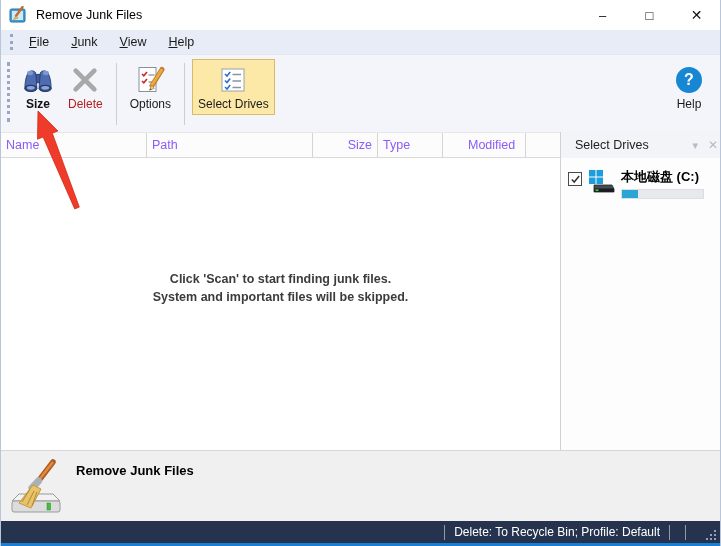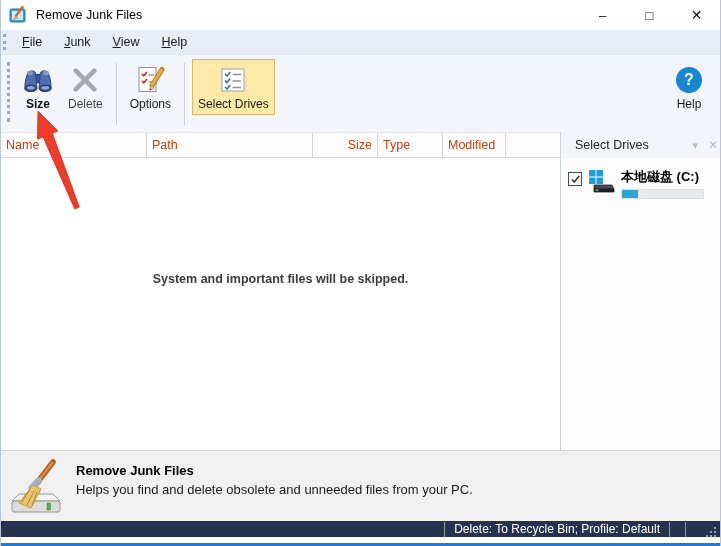--- a/index.html
+++ b/index.html
@@ -13,52 +13,52 @@
               display:flex; align-items:center; padding-left:8px; }
   .app-icon { width:18px; height:18px; margin-right:9px; }
   .title-text { font-size:12.5px; color:#000; }
   .win-controls { position:absolute; right:0; top:0; height:30px; display:flex; }
   .win-btn { width:47px; height:30px; display:flex; align-items:center; justify-content:center;
              font-size:13px; color:#111; cursor:default; }
   .win-btn.close { font-size:14px; }
 
   
   .menubar { position:absolute; top:30px; left:0; right:0; height:25px; background:#e8ecf7;
-             display:flex; align-items:center; padding-left:0; border-bottom:1px solid #e3e7f2; }
+             display:flex; align-items:center; padding-left:7px; border-bottom:1px solid #e3e7f2; }
   .grip { width:3px; height:16px; border-left:3px dotted #9aa6c6; margin:0 5px 0 2px; }
   .menu-item { display:inline-block; font-size:12.5px; color:#1a1a1a; padding:3px 11px; }
   .menu-item::first-letter { text-decoration: underline; }
 
   
   .toolbar { position:absolute; top:55px; left:0; right:0; height:77px; background:#f3f5fa;
              display:flex; align-items:flex-start; padding:3px 0 0 4px; }
   .toolbar .grip { height:60px; margin-top:4px; }
   .tb-btn { display:flex; flex-direction:column; align-items:center; padding:4px 5px 3px;
             margin:1px 1px 0; border:1px solid transparent; font-size:12px; color:#1a1a1a; }
   .tb-btn .tb-ico { width:32px; height:32px; display:flex; align-items:center; justify-content:center; }
   .tb-btn .tb-label { margin-top:2px; line-height:1.1; text-align:center; }
   .tb-btn.scan .tb-label { font-weight:bold; color:#111; }
-  .tb-btn.disabled .tb-label { color:#404040; }
+  .tb-btn.disabled .tb-label { color:#b91c1c; }
   .tb-btn.selected { background:#fce9a8; border:1px solid #d9b96a; }
   .tb-sep { width:1px; height:62px; background:#c9cdd9; margin:5px 6px 0; }
   .tb-help { margin-left:auto; margin-right:9px; }
   .help-circle { width:26px; height:26px; border-radius:50%; background:#1787d3; color:#fff;
                  display:flex; align-items:center; justify-content:center; font-size:16px; font-weight:bold; }
 
   
   .content { position:absolute; top:132px; left:0; right:0; height:318px; display:flex; }
   .list-region { width:559px; display:flex; flex-direction:column; background:#fff; }
   .list-header { height:26px; display:flex; background:#fcfcfc; border-top:1px solid #e6e6e6;
-                 border-bottom:1px solid #d9d9d9; font-size:12.5px; color:#c2410c; }
+                 border-bottom:1px solid #d9d9d9; font-size:12.5px; color:#8b5cf6; }
   .col { display:flex; align-items:center; padding:0 5px; border-right:1px solid #d4d4d4; }
   .col-name { width:146px; }
   .col-path { width:166px; }
   .col-size { width:65px; justify-content:flex-end; }
   .col-type { width:65px; }
-  .col-modified { width:63px; }
+  .col-modified { width:63px;margin-left:20px; }
   .col-fill { flex:1; border-right:none; }
   .list-body { position:relative; flex:1; background:#fff; }
   .empty-msg { position:absolute; top:112px; left:0; right:0; text-align:center;
                font-size:12.5px; font-weight:bold; color:#3c3c3c; line-height:18px; }
 
   
   .drives-panel { flex:1; border-left:1px solid #cdd2da; background:#fdfdfe; display:flex; flex-direction:column; }
   .panel-header { height:26px; background:#f3f4f7; display:flex; align-items:center;
                   padding:0 2px 0 14px; font-size:12.5px; color:#222; }
   .panel-ico { color:#b4bac6; font-size:11px; margin-left:auto; padding:0 5px; }
@@ -74,21 +74,21 @@
 
   
   .info-panel { position:absolute; top:450px; left:0; right:0; height:71px; background:#f0f0f0;
                 border-top:1px solid #d6d6d6; display:flex; padding:5px 10px; }
   .info-ico { width:52px; height:58px; margin-top:2px; }
   .info-text { margin-left:13px; margin-top:7px; }
   .info-title { font-weight:bold; font-size:13px; color:#000; }
   .info-desc { font-size:13px; color:#1a1a1a; margin-top:4px; }
 
   
-  .statusbar { position:absolute; top:521px; left:0; right:0; height:16px; background:#25334f;
+  .statusbar { position:absolute; top:521px; left:0; right:0; height:22px; background:#25334f;
                color:#fff; font-size:12px; display:flex; align-items:center; }
   .sb-spacer { flex:1; }
   .sb-sep { width:1px; height:15px; background:rgba(255,255,255,.5); }
   .sb-msg { padding:0 9px; white-space:nowrap; }
   .sb-gap { width:15px; }
   .sb-grip { width:34px; height:22px; display:flex; align-items:flex-end; justify-content:flex-end; padding:0 3px 2px 0; }
   .bottom-accent { position:absolute; top:543px; left:0; right:0; height:3px; background:#1a7fd4; }
 
   
   .arrow-overlay { position:absolute; inset:0; width:721px; height:546px; pointer-events:none; z-index:50; }
@@ -197,20 +197,21 @@
       <div class="list-header">
         <div class="col col-name">Name</div>
         <div class="col col-path">Path</div>
         <div class="col col-size">Size</div>
         <div class="col col-type">Type</div>
         <div class="col col-modified">Modified</div>
         <div class="col col-fill"></div>
       </div>
       <div class="list-body">
         <div class="empty-msg">
+          <div>Click 'Scan' to start finding junk files.</div>
           <div>System and important files will be skipped.</div>
         </div>
       </div>
     </div>
 
     <div class="drives-panel">
       <div class="panel-header">
         <span>Select Drives</span>
         <span class="panel-ico">▾</span>
         <span class="panel-ico close">✕</span>
@@ -246,21 +247,20 @@
       <rect x="1" y="43" width="48" height="11" rx="2" fill="#dcdcdc" stroke="#9a9a9a"></rect>
       <rect x="36" y="45" width="3.5" height="7" fill="#3fbf3f" stroke="#2a8a2a" stroke-width=".5"></rect>
       <path d="M42 4 L26 25" stroke="#b05a1e" stroke-width="5.5" stroke-linecap="round"></path>
       <path d="M41.4 4.8 L26 24.5" stroke="#e08a44" stroke-width="2.4" stroke-linecap="round"></path>
       <path d="M27.5 23 L21 30" stroke="#aab0b8" stroke-width="7" stroke-linecap="round"></path>
       <path d="M22 27 L8 45 L20 50 L30 31 Z" fill="#e8c36a" stroke="#c49b3f"></path>
       <path d="M19 31 L11 44 M23 33 L16 47 M26 34 L21 48" stroke="#b08a32" stroke-width="1"></path>
     </svg>
     <div class="info-text">
       <div class="info-title">Remove Junk Files</div>
-      <div class="info-desc">Helps you find and delete obsolete and unneeded files from your PC.</div>
     </div>
   </div>
 
   <div class="statusbar">
     <div class="sb-spacer"></div>
     <div class="sb-sep"></div>
     <div class="sb-msg">Delete: To Recycle Bin; Profile: Default</div>
     <div class="sb-sep"></div>
     <div class="sb-gap"></div>
     <div class="sb-sep"></div>

